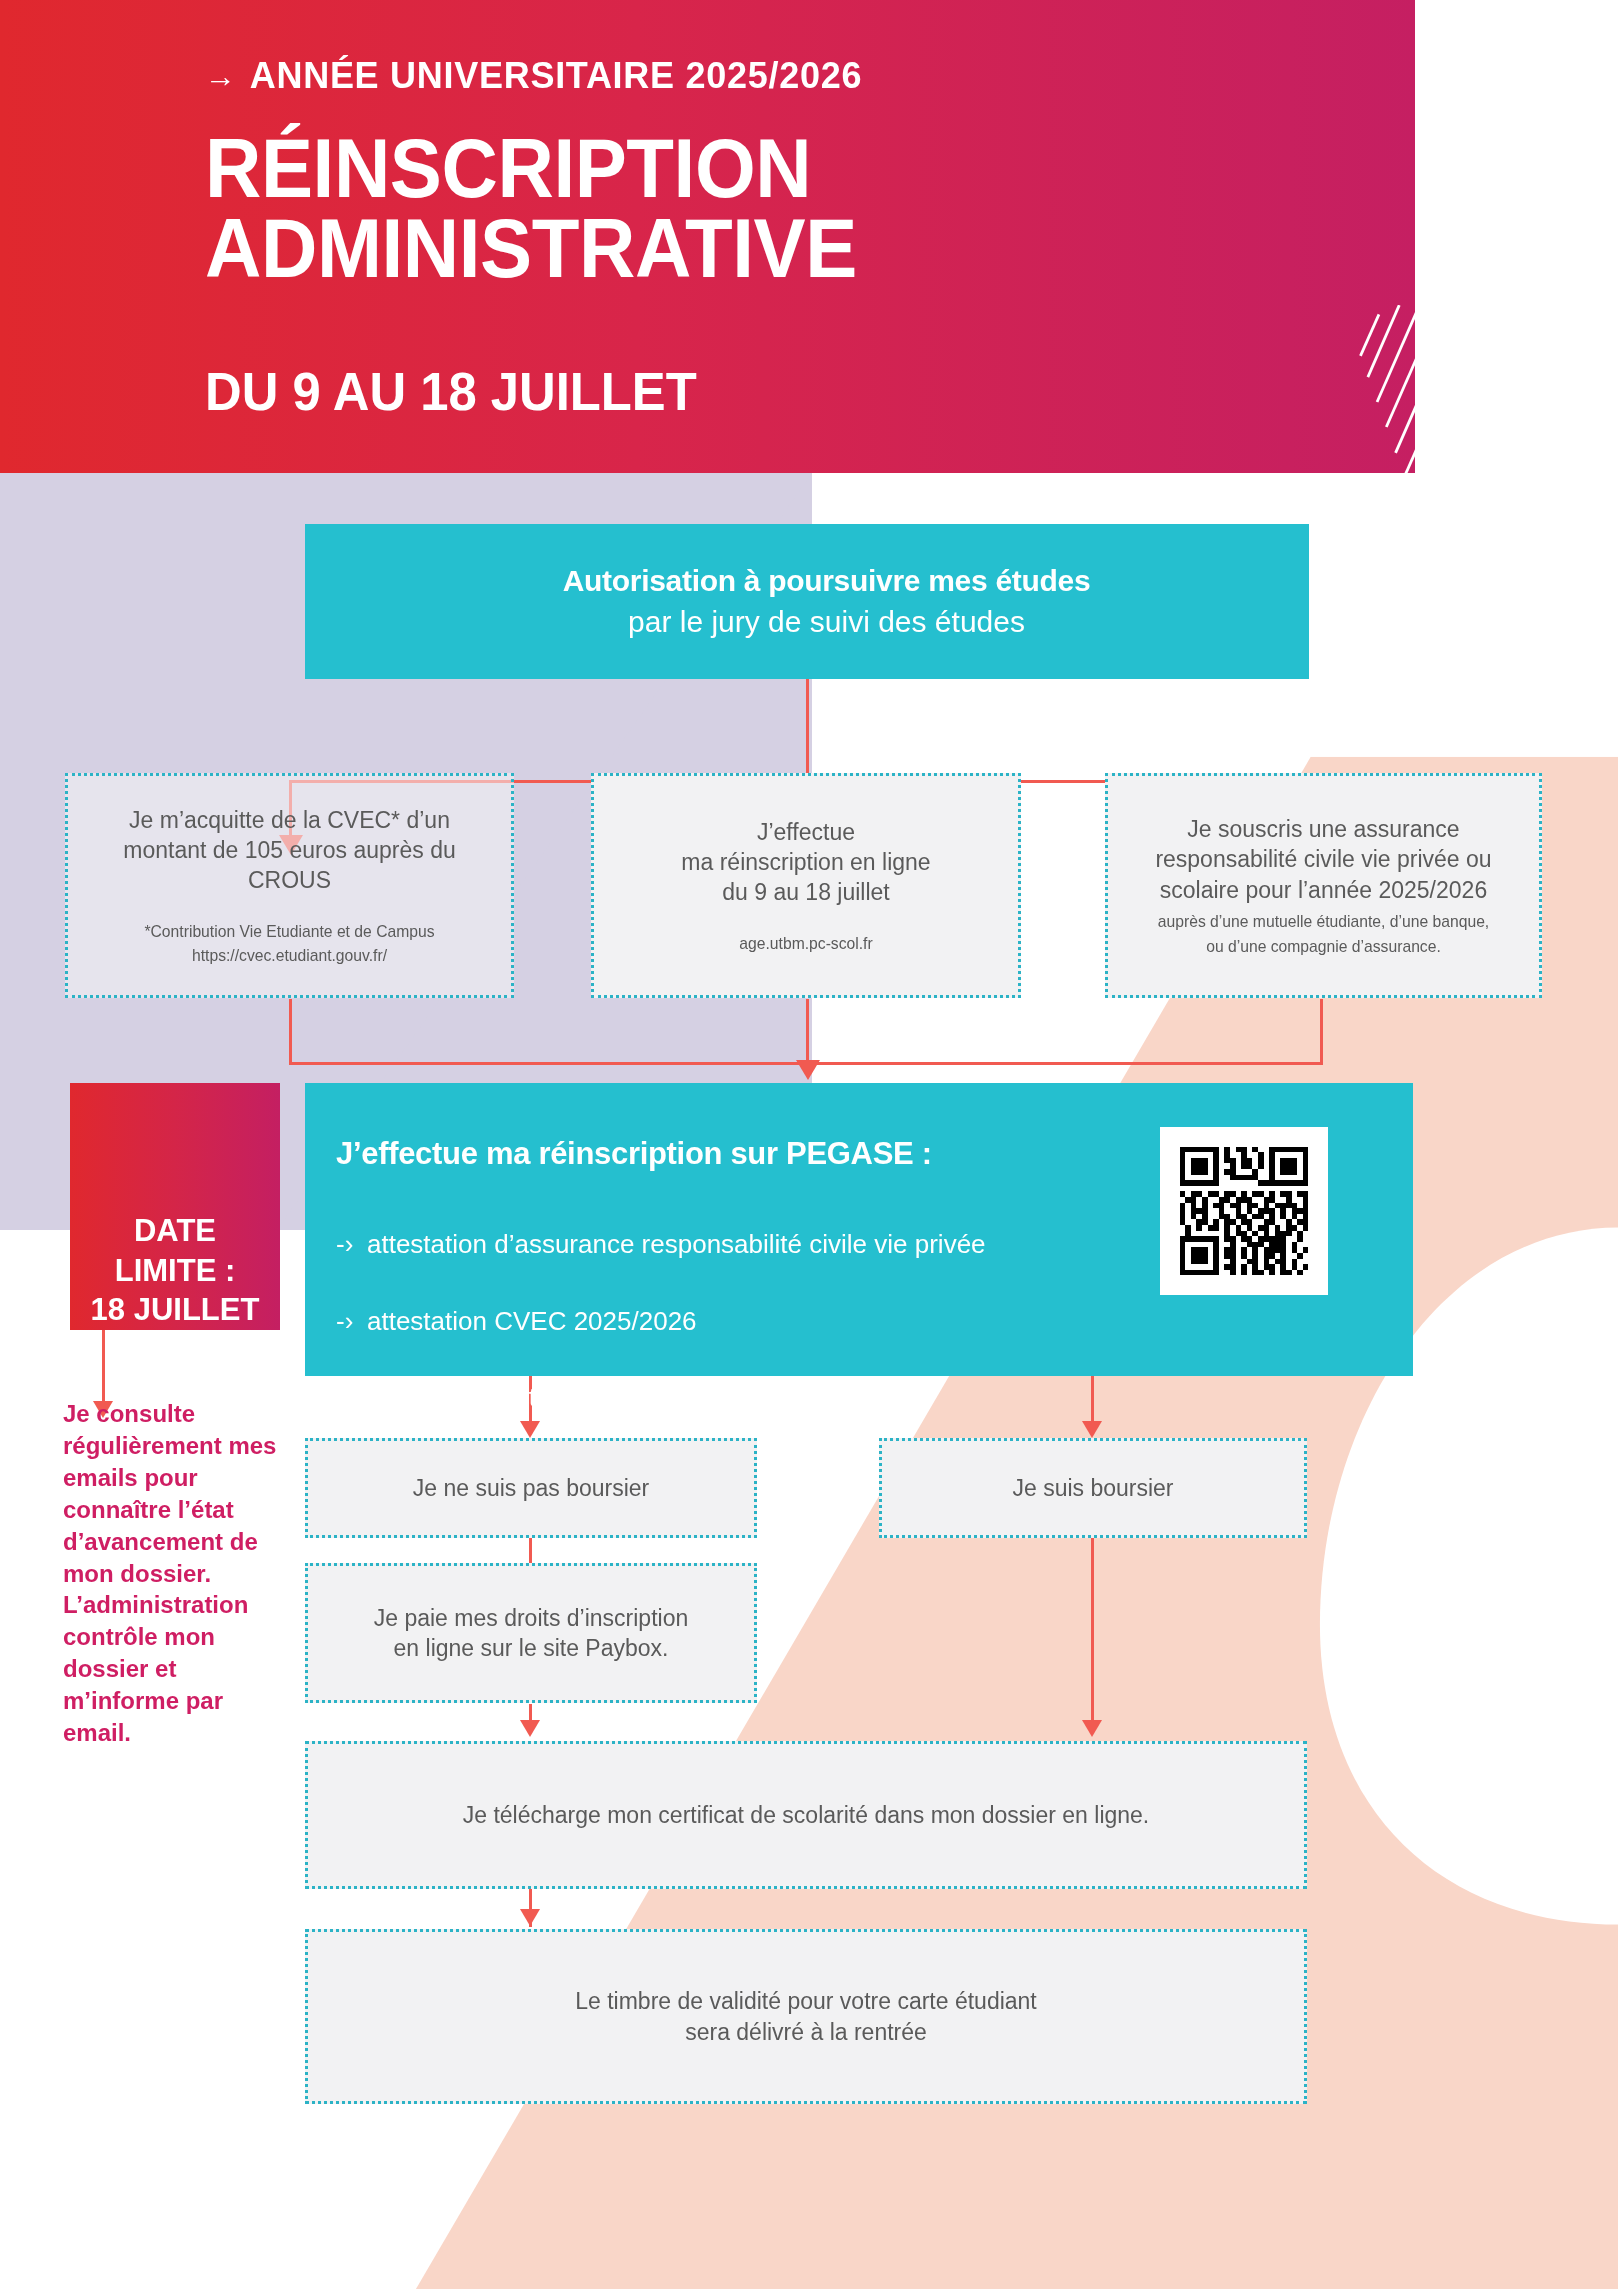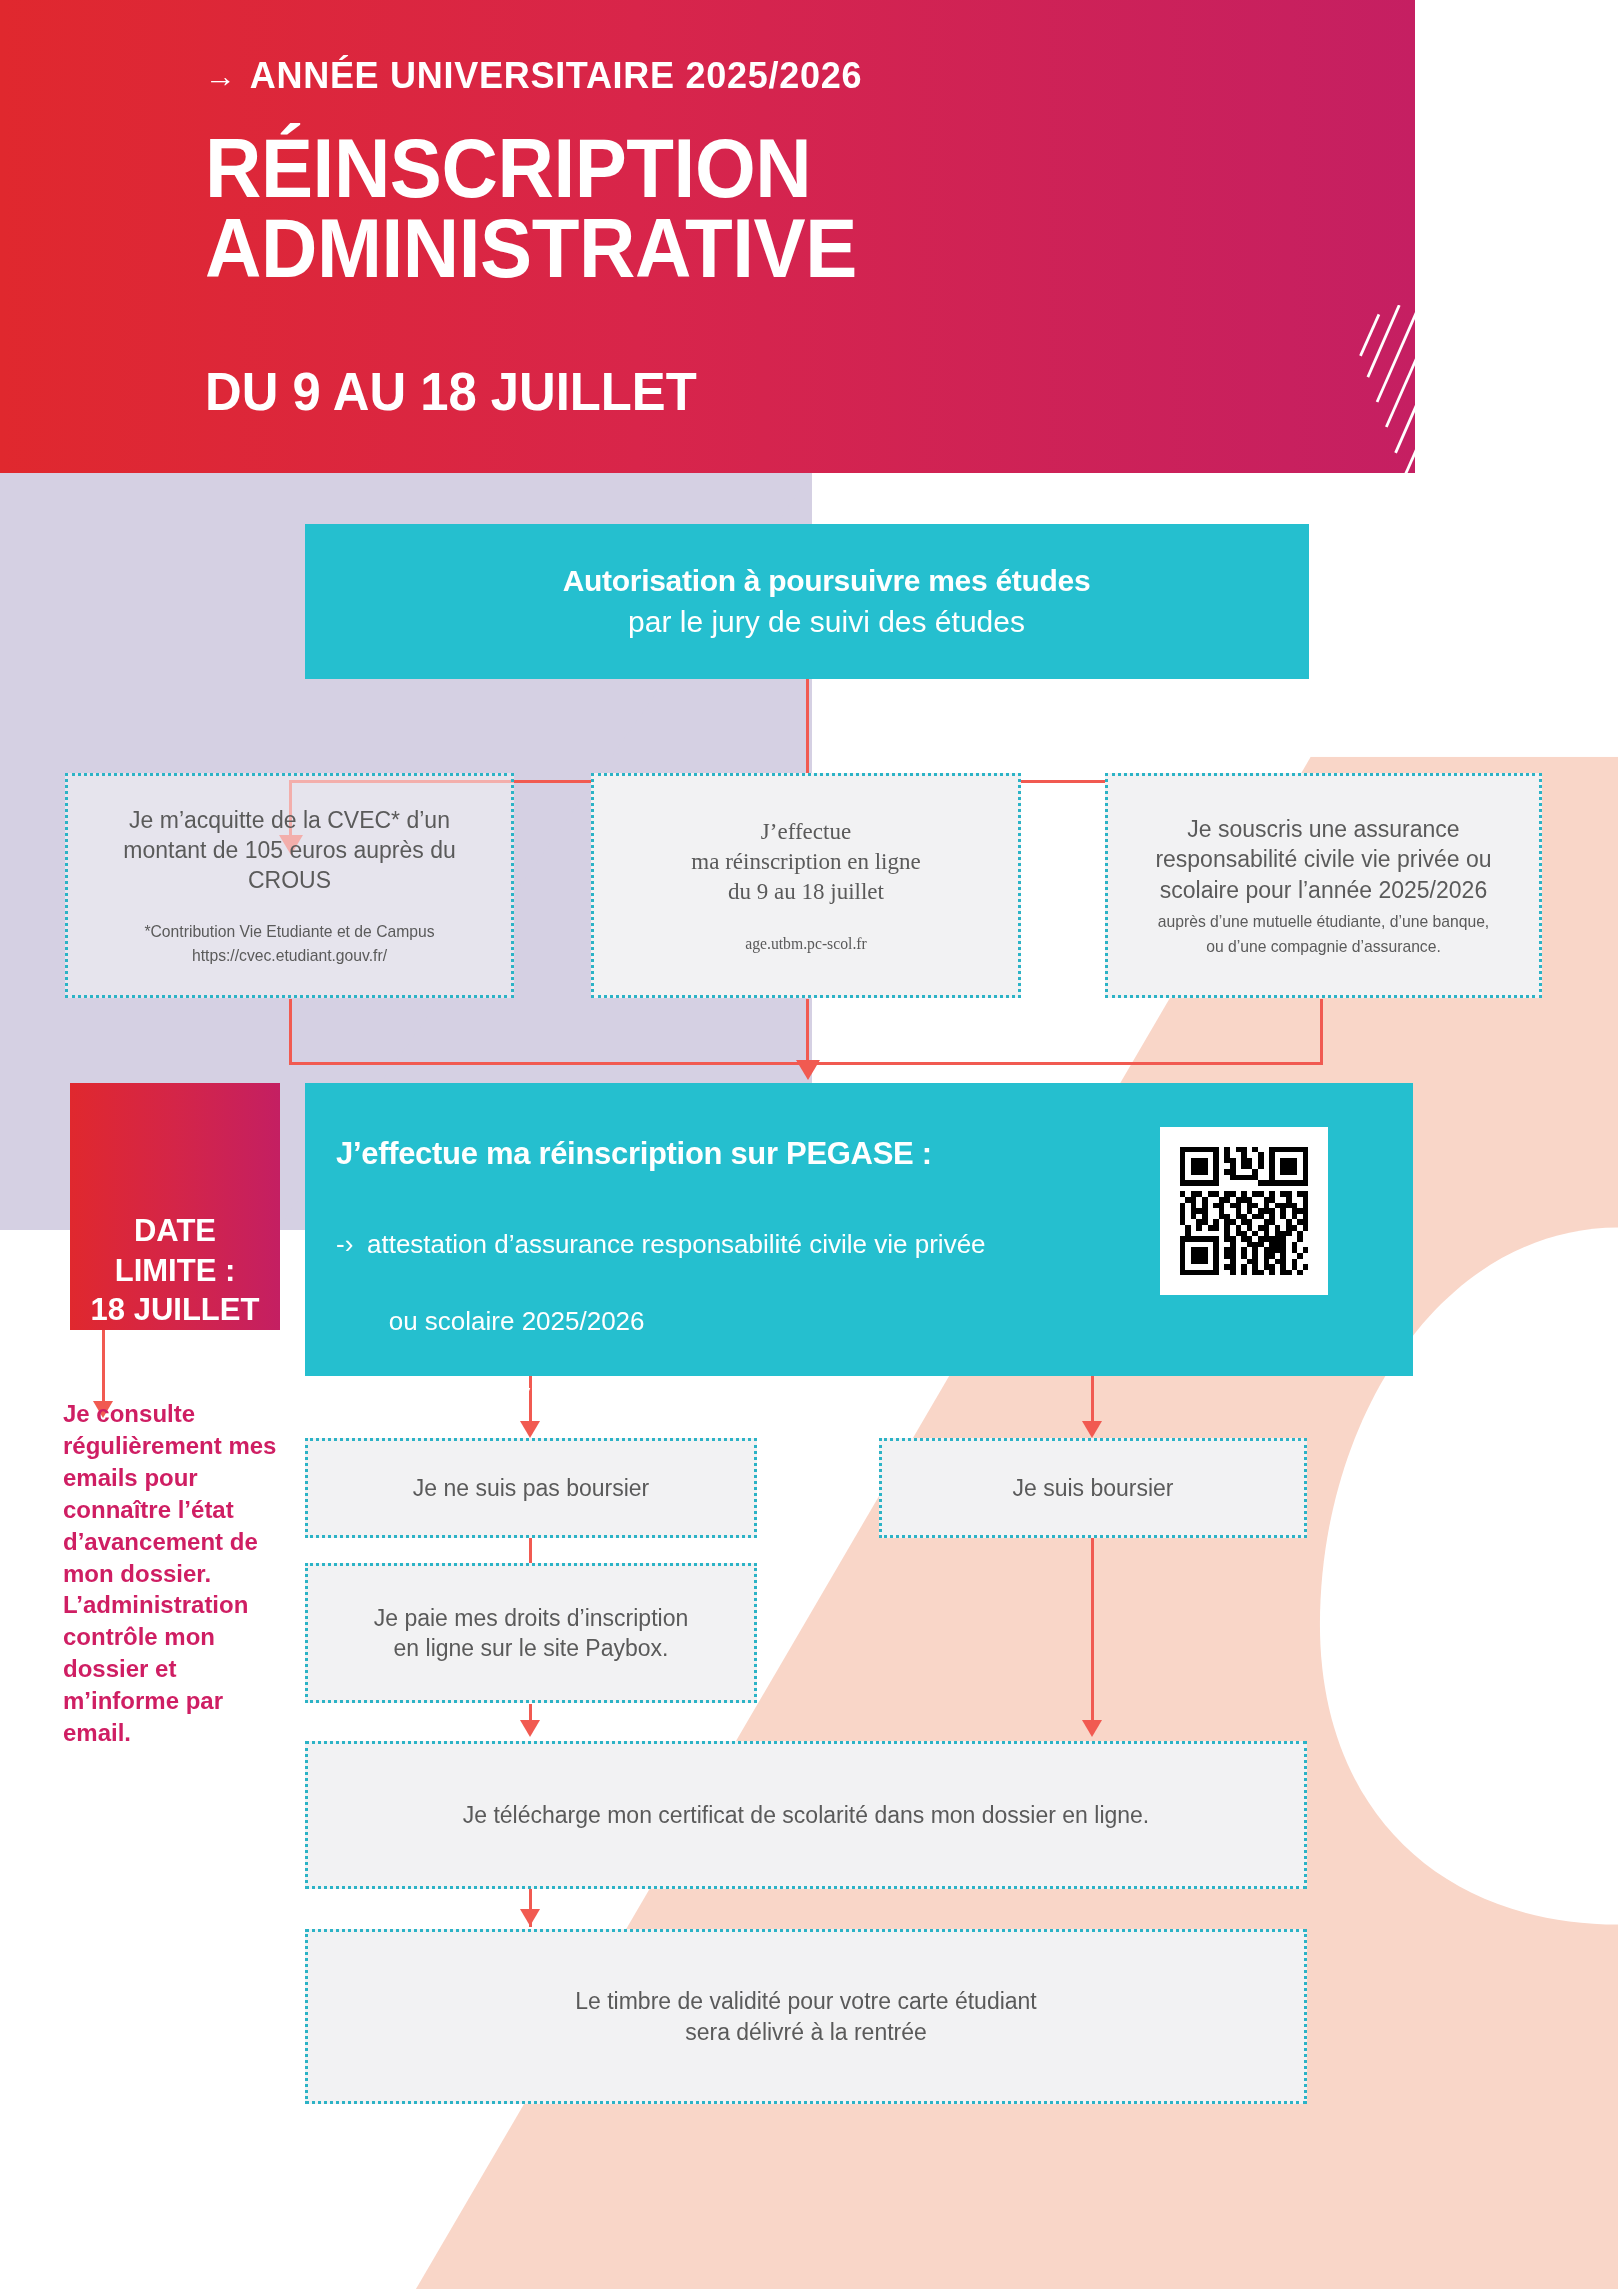--- a/index.html
+++ b/index.html
@@ -225,21 +225,21 @@
   <div class="arrowhead" style="left:279px;top:835px;"></div>
   <div class="arrowhead" style="left:796px;top:835px;"></div>
   <div class="arrowhead" style="left:1310px;top:835px;"></div>
 
   <div class="dotted-box translucent" style="left:65px;top:773px;width:449px;height:225px;">
     <div class="bx-main" style="max-width:397px;">Je m’acquitte de la CVEC* d’un montant de 105 euros auprès du CROUS</div>
     <div class="bx-note">*Contribution Vie Etudiante et de Campus</div>
     <div class="bx-note2">https://cvec.etudiant.gouv.fr/</div>
   </div>
 
-  <div class="dotted-box" style="left:591px;top:773px;width:430px;height:225px;font-family:Liberation Serif, serif;">
+  <div class="dotted-box" style="left:591px;top:773px;width:430px;height:225px;">
     <div class="bx-main" style="white-space:pre-line;">J’effectue
 ma réinscription en ligne
 du 9 au 18 juillet</div>
     <div class="bx-note">age.utbm.pc-scol.fr</div>
   </div>
 
   <div class="dotted-box" style="left:1105px;top:773px;width:437px;height:225px;">
     <div class="bx-main" style="max-width:388px;">Je souscris une assurance responsabilité civile vie privée ou scolaire pour l’année 2025/2026</div>
     <div class="bx-note" style="margin-top:7.4px;">auprès d’une mutuelle étudiante, d’une banque,</div>
     <div class="bx-note2">ou d’une compagnie d’assurance.</div>
@@ -259,21 +259,20 @@
 
   <div class="conn vline" style="left:102px;top:1330px;height:76px;"></div>
   <div class="arrowhead small" style="left:93px;top:1401px;"></div>
 
   <div id="warn">Je consulte régulièrement mes emails pour connaître l’état d’avancement de mon dossier. L’administration contrôle mon dossier et m’informe par email.</div>
 
   <div class="teal-box" id="box-pegase">
     <div class="peg-title">J’effectue ma réinscription sur PEGASE :</div>
     <div class="peg-list">
       <div><span class="peg-arrow">-›</span><span>attestation d’assurance responsabilité civile vie privée</span></div>
-      <div><span class="peg-arrow"></span><span>   ou scolaire 2025/2026</span></div>
       <div><span class="peg-arrow">-›</span><span>attestation CVEC 2025/2026</span></div>
       <div><span class="peg-arrow">-›</span><span>si boursier, notification CROUS 2025/2026</span></div>
     </div>
     <div id="qr">
       <svg viewBox="0 0 25 25" shape-rendering="crispEdges">
         <rect width="25" height="25" fill="#fff"></rect>
         <g fill="#000">
           <rect x="1" y="1" width="7" height="1"></rect>
             <rect x="1" y="2" width="1" height="5"></rect>
             <rect x="7" y="2" width="1" height="5"></rect>

